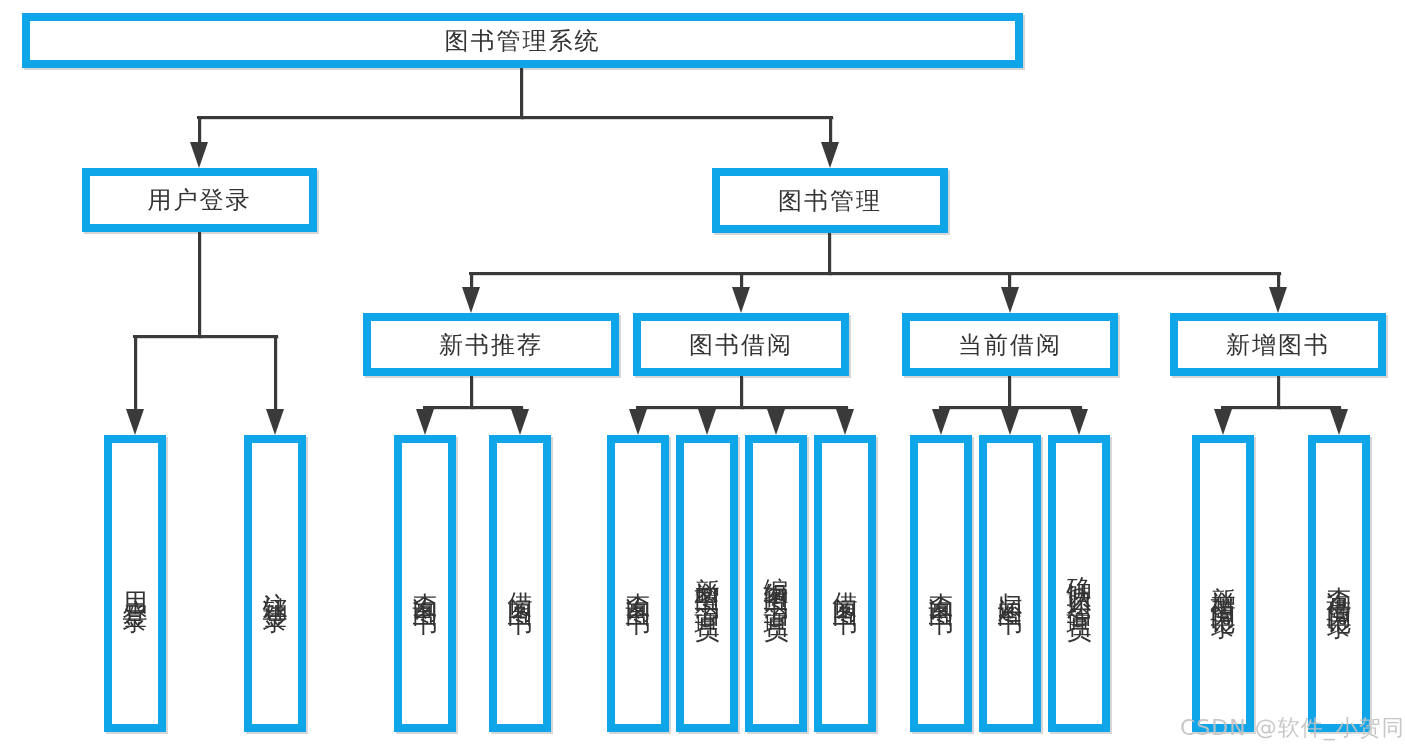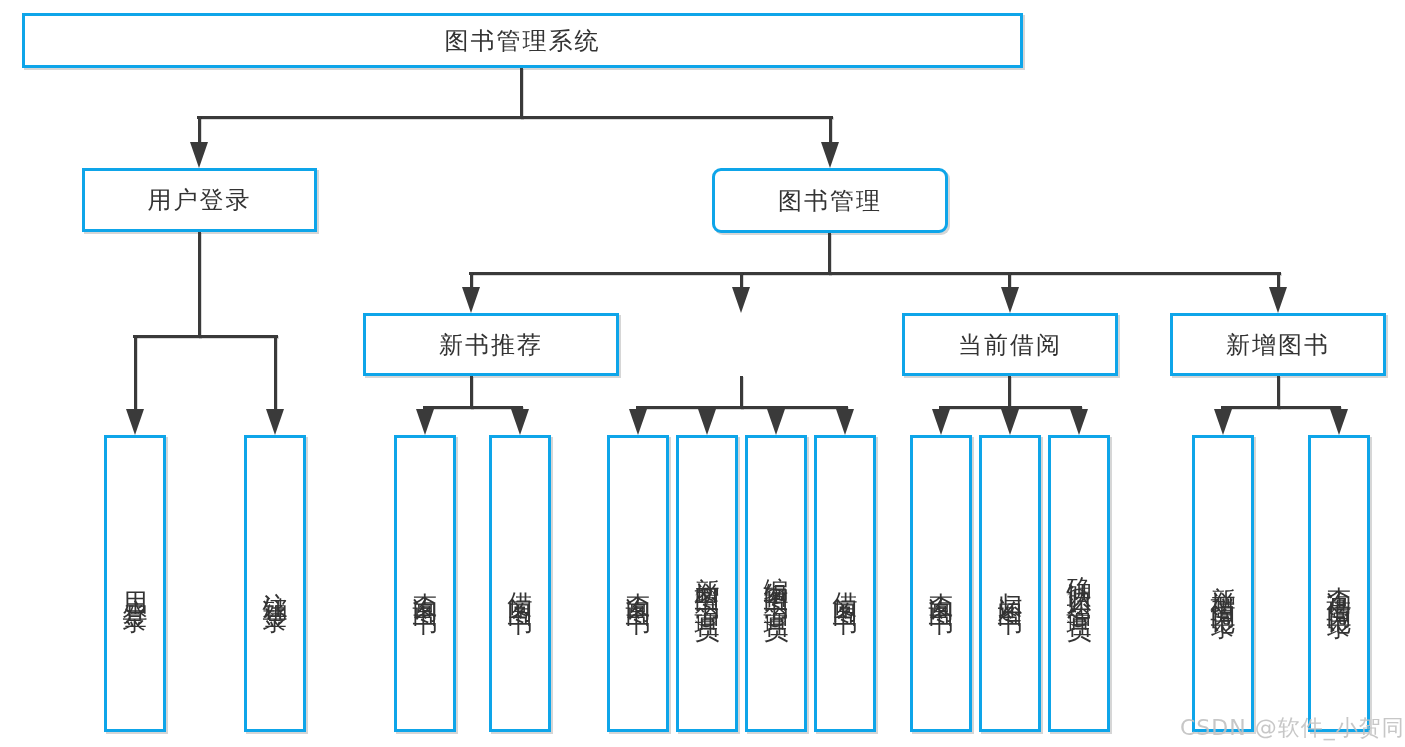--- a/index.html
+++ b/index.html
@@ -10,21 +10,21 @@
   #canvas {
     position: relative;
     width: 1405px;
     height: 747px;
     background: #ffffff;
     overflow: hidden;
   }
   .box {
     position: absolute;
     box-sizing: border-box;
-    border: 3px solid #0ea5e9;
+    border: 8px solid #0ea5e9;
     background: #ffffff;
     box-shadow: 2px 2px 0 0 #d6d6d6;
     display: flex;
     align-items: center;
     justify-content: center;
     color: #333333;
   }
   .hbox {
     font-size: 24px;
     letter-spacing: 2px;
@@ -70,28 +70,31 @@
 <div id="canvas">
 
   <div class="box hbox" style="left:22px; top:13px; width:1001px; height:55px;">
     <span>图书管理系统</span>
   </div>
 
   <div class="box hbox" style="left:82px; top:168px; width:235px; height:64px;">
     <span>用户登录</span>
   </div>
 
-  <div class="box hbox" style="left:712px; top:168px; width:236px; height:65px;border-radius:9px;">
+  <div class="box hbox" style="left:712px; top:168px; width:236px; height:65px;">
     <span>图书管理</span>
   </div>
 
   <div class="box hbox" style="left:363px; top:313px; width:256px; height:63px;">
     <span>新书推荐</span>
   </div>
 
+  <div class="box hbox" style="left:633px; top:313px; width:216px; height:63px;">
+    <span>图书借阅</span>
+  </div>
 
   <div class="box hbox" style="left:902px; top:313px; width:216px; height:63px;">
     <span>当前借阅</span>
   </div>
 
   <div class="box hbox" style="left:1170px; top:313px; width:216px; height:63px;">
     <span>新增图书</span>
   </div>
 
   <div class="box vbox" style="left:104px; top:435px; width:62px; height:297px;">

